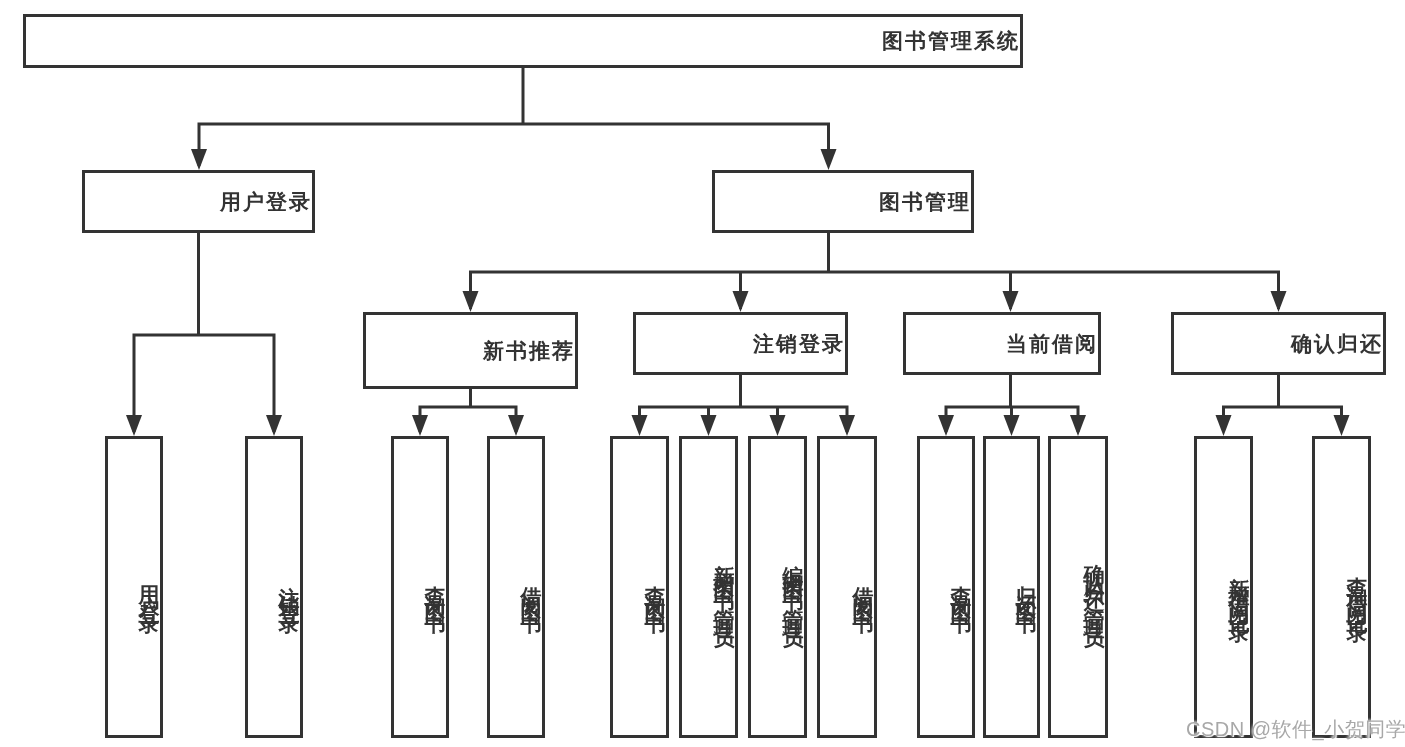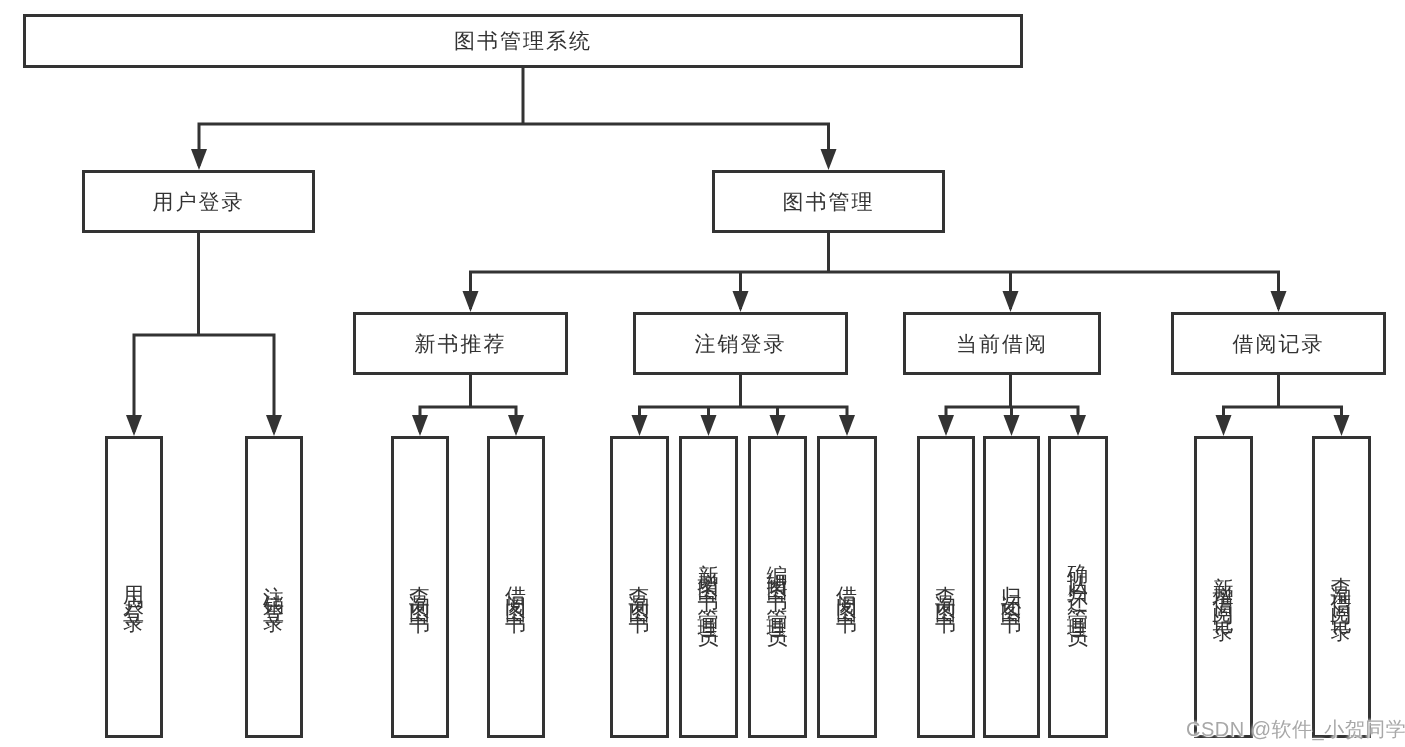--- a/index.html
+++ b/index.html
@@ -14,22 +14,23 @@
   .wires { position: absolute; left: 0; top: 0; width: 1405px; height: 747px; }
   .wires path { fill: none; stroke: var(--line-color, #333333); stroke-width: 3; }
   .wires polygon { fill: var(--line-color, #333333); stroke: none; }
   .box {
     position: absolute;
     box-sizing: border-box;
     border: 3px solid var(--line-color, #333333);
     background: var(--box-fill, #ffffff);
     display: flex;
     align-items: center;
-    justify-content: center;
+    justify-content: flex-end;
     color: var(--text-color, #333333);
+    font-weight: bold;
   }
   .h-label { font-size: 21px; letter-spacing: 2px; white-space: nowrap; }
   .v-label {
     writing-mode: vertical-rl;
     text-orientation: mixed;
     font-size: 21px;
     letter-spacing: 9px;
     line-height: 1;
     white-space: nowrap;
   }
@@ -95,35 +96,35 @@
     </g>
   </svg>
 
   <div class="box" style="left:23px; top:14px; width:1000px; height:54px;">
     <span class="h-label">图书管理系统</span>
   </div>
 
   <div class="box" style="left:82px; top:170px; width:233px; height:63px;">
     <span class="h-label">用户登录</span>
   </div>
-  <div class="box" style="left:712px; top:170px; width:233px; height:63px;">
+  <div class="box" style="left:712px; top:170px; width:262px; height:63px;">
     <span class="h-label">图书管理</span>
   </div>
 
-  <div class="box" style="left:353px; top:312px; width:215px; height:63px;">
+  <div class="box" style="left:363px; top:312px; width:215px; height:77px;">
     <span class="h-label">新书推荐</span>
   </div>
   <div class="box" style="left:633px; top:312px; width:215px; height:63px;">
     <span class="h-label">注销登录</span>
   </div>
   <div class="box" style="left:903px; top:312px; width:198px; height:63px;">
     <span class="h-label">当前借阅</span>
   </div>
   <div class="box" style="left:1171px; top:312px; width:215px; height:63px;">
-    <span class="h-label">借阅记录</span>
+    <span class="h-label">确认归还</span>
   </div>
 
   <div class="box" style="left:105px; top:436px; width:58px; height:302px;">
     <span class="v-label">用户登录</span>
   </div>
   <div class="box" style="left:245px; top:436px; width:58px; height:302px;">
     <span class="v-label">注销登录</span>
   </div>
 
   <div class="box" style="left:391px; top:436px; width:58px; height:302px;">

